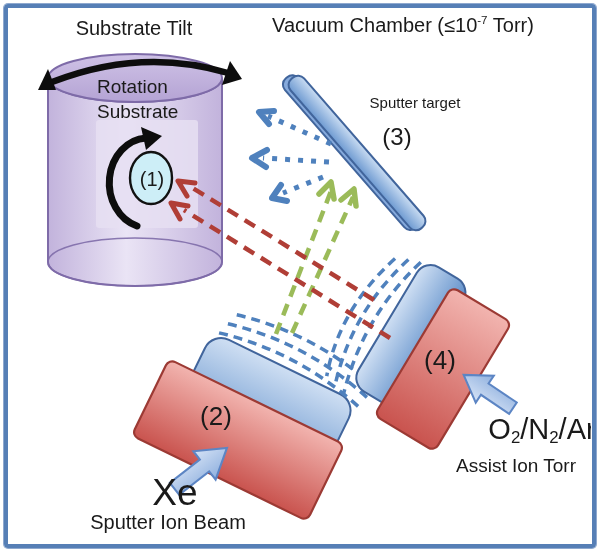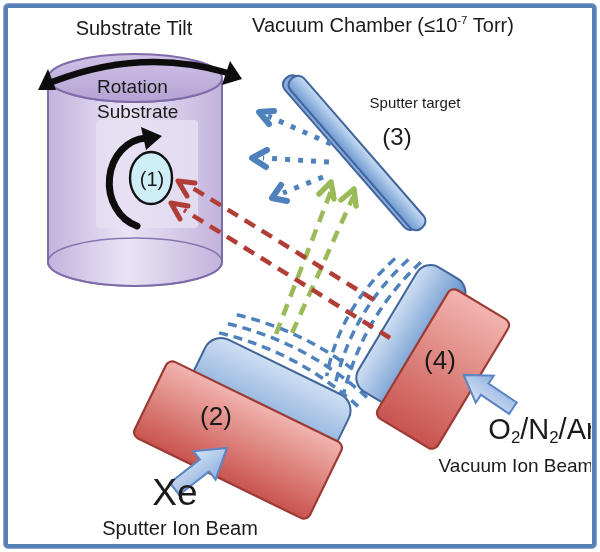--- a/index.html
+++ b/index.html
@@ -22,29 +22,29 @@
   .lbl {
     position:absolute;
     white-space:nowrap;
     transform:translate(-50%,-50%);
     line-height:1.05;
     color:#1A1A1A;
   }
   .lbl sup { font-size:58%; vertical-align:super; }
   .lbl sub { font-size:58%; vertical-align:baseline; position:relative; top:4px; }
   .tilt      { left:134px; top:28px;  font-size:20px; }
-  .vacuum    { left:383px; top:25px;  font-size:20px; }
+  .vacuum    { left:403px; top:25px;  font-size:20px; }
   .rotation  { left:97px;  top:74px;  font-size:19px; transform:none; line-height:25px; }
   .marker1   { left:152px; top:179px; font-size:20px; }
   .target    { left:415px; top:103px; font-size:15px; }
   .num3      { left:397px; top:137px; font-size:24px; }
   .num2      { left:216px; top:417px; font-size:26px; }
   .num4      { left:440px; top:361px; font-size:26px; }
   .xe        { left:175px; top:493px; font-size:37px; }
-  .sputbeam  { left:180px; top:522px; font-size:20px;margin-top:6px; }
+  .sputbeam  { left:168px; top:522px; font-size:20px; }
   .gas       { left:542px; top:429px; font-size:29px; }
   .assistbeam{ left:516px; top:466px; font-size:19px; }
 </style>
 </head>
 <body>
 
 <div class="stage">
 
   <svg class="diagram" width="600" height="552" viewBox="0 0 600 552">
     <defs>
@@ -169,16 +169,16 @@
   <div class="lbl num2">(2)</div>
 
   <div class="lbl num4">(4)</div>
 
   <div class="lbl xe">Xe</div>
 
   <div class="lbl sputbeam">Sputter Ion Beam</div>
 
   <div class="lbl gas"><span>O</span><sub>2</sub><span>/N</span><sub>2</sub><span>/Ar</span></div>
 
-  <div class="lbl assistbeam">Vacuum Ion Beam</div>
+  <div class="lbl assistbeam">Assist Ion Torr</div>
 
   <div class="frame"></div>
 </div>
 
 </body></html>

